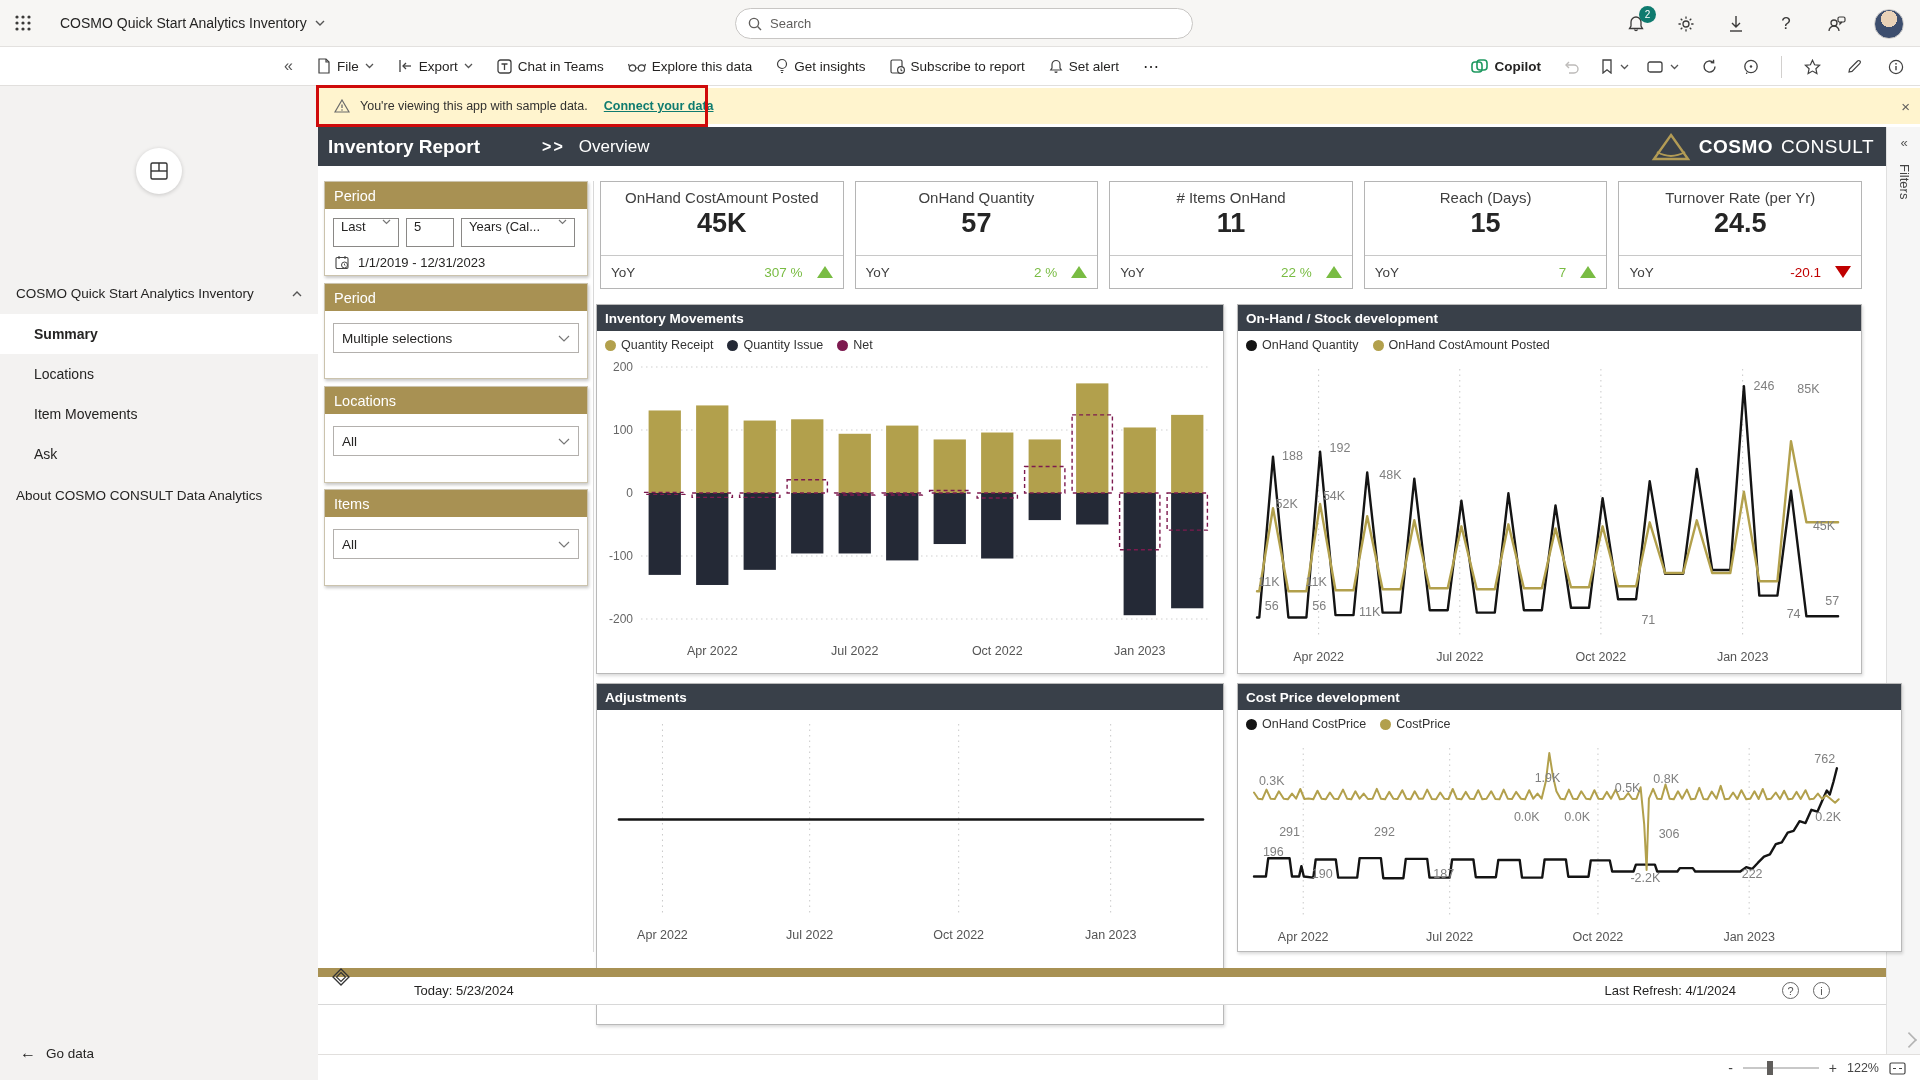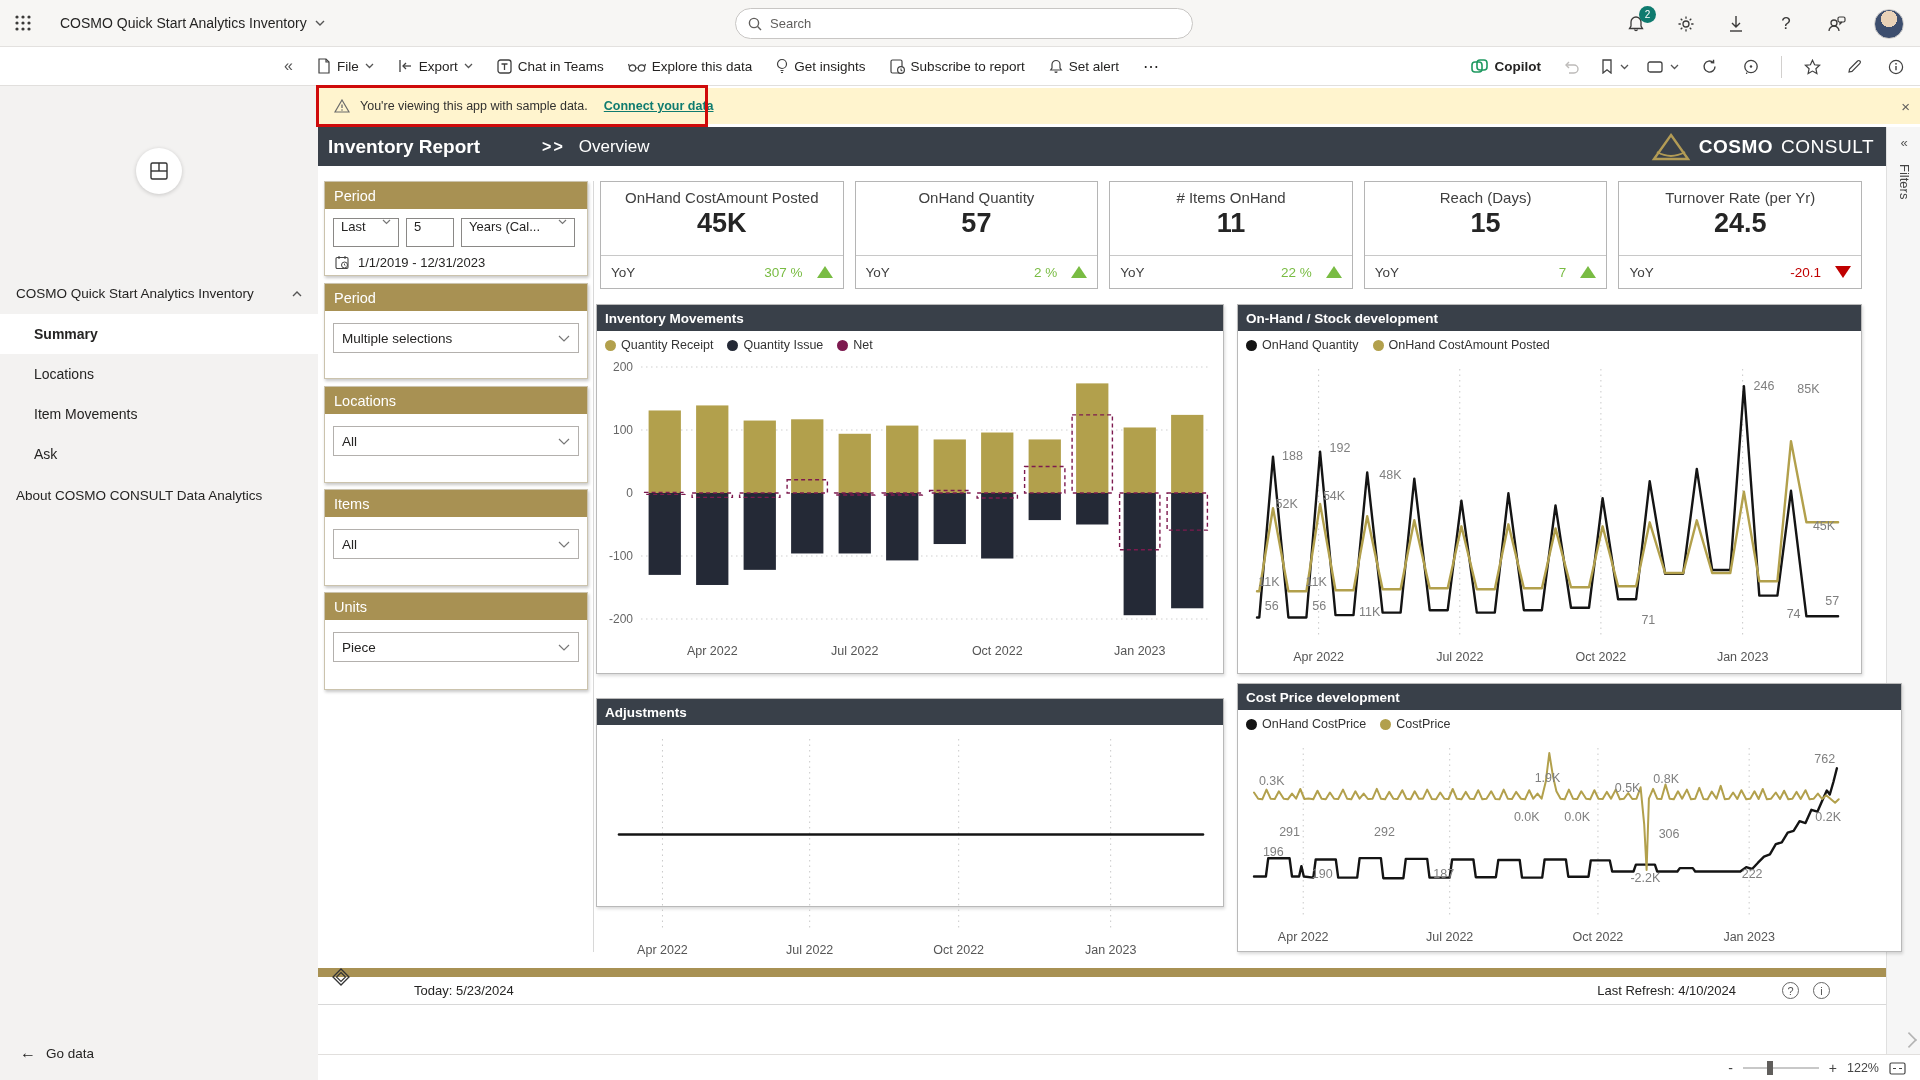--- a/index.html
+++ b/index.html
@@ -482,29 +482,20 @@
   <div class="fbox" style="top:489px;height:97px;">
     <div class="fbox-hd">Items</div>
     <div class="fdd">
       <span>All</span>
       <svg width="12" height="7">
           <polyline points="1,1 6,6 11,1" fill="none" stroke="#777" stroke-width="1.2"></polyline>
         </svg>
     </div>
   </div>
 
-  <div class="fbox" style="top:592px;height:98px;">
-    <div class="fbox-hd">Units</div>
-    <div class="fdd">
-      <span>Piece</span>
-      <svg width="12" height="7">
-          <polyline points="1,1 6,6 11,1" fill="none" stroke="#777" stroke-width="1.2"></polyline>
-        </svg>
-    </div>
-  </div>
 
   <div class="vdivider"></div>
 
   <div class="panel" style="left:596px;top:304px;width:628px;height:370px;">
     <div class="panel-hd">Inventory Movements</div>
     <div class="legend">
       <span class="li">
           <i class="dot" style="background: rgb(178, 160, 76);"></i>
           <span>Quantity Receipt</span>
         </span>
@@ -605,21 +596,21 @@
         <text x="131.635" y="256.56" text-anchor="middle" fill="#7f7f7f" font-size="12.5" font-family="Liberation Sans, sans-serif">11K</text>
         <text x="410.345" y="264.6" text-anchor="middle" fill="#7f7f7f" font-size="12.5" font-family="Liberation Sans, sans-serif">71</text>
         <text x="525.98" y="31.44" text-anchor="middle" fill="#7f7f7f" font-size="12.5" font-family="Liberation Sans, sans-serif">246</text>
         <text x="570.455" y="34.12" text-anchor="middle" fill="#7f7f7f" font-size="12.5" font-family="Liberation Sans, sans-serif">85K</text>
         <text x="597.14" y="170.79999999999998" text-anchor="end" fill="#7f7f7f" font-size="12.5" font-family="Liberation Sans, sans-serif">45K</text>
         <text x="555.63" y="259.24" text-anchor="middle" fill="#7f7f7f" font-size="12.5" font-family="Liberation Sans, sans-serif">74</text>
         <text x="594.175" y="245.84" text-anchor="middle" fill="#7f7f7f" font-size="12.5" font-family="Liberation Sans, sans-serif">57</text>
       </svg>
   </div>
 
-  <div class="panel" style="left:596px;top:698px;width:628px;height:209px;">
+  <div class="panel" style="left:596px;top:683px;width:628px;height:342px;">
     <div class="panel-hd">Adjustments</div>
     <svg class="chart" id="c2" width="626" height="241">
         <line x1="65.468" y1="14" x2="65.468" y2="205" stroke="#c9c9c9" stroke-dasharray="1.5 4"></line>
         <text x="65.468" y="229" text-anchor="middle" fill="#555" font-size="12.5" font-family="Liberation Sans, sans-serif">Apr 2022</text>
         <line x1="212.68" y1="14" x2="212.68" y2="205" stroke="#c9c9c9" stroke-dasharray="1.5 4"></line>
         <text x="212.68" y="229" text-anchor="middle" fill="#555" font-size="12.5" font-family="Liberation Sans, sans-serif">Jul 2022</text>
         <line x1="361.67999999999995" y1="14" x2="361.67999999999995" y2="205" stroke="#c9c9c9" stroke-dasharray="1.5 4"></line>
         <text x="361.67999999999995" y="229" text-anchor="middle" fill="#555" font-size="12.5" font-family="Liberation Sans, sans-serif">Oct 2022</text>
         <line x1="513.66" y1="14" x2="513.66" y2="205" stroke="#c9c9c9" stroke-dasharray="1.5 4"></line>
         <text x="513.66" y="229" text-anchor="middle" fill="#555" font-size="12.5" font-family="Liberation Sans, sans-serif">Jan 2023</text>
@@ -669,21 +660,21 @@
       </svg>
   </div>
 
   <div class="rfoot-gold"></div>
   <div class="rfoot">
     <svg class="rf-diamond" width="18" height="18">
         <path d="M9 1 17 9 9 17 1 9z" fill="none" stroke="#333" stroke-width="1.3"></path>
         <path d="M9 4.5 13.5 9 9 13.5 4.5 9z" fill="none" stroke="#333" stroke-width="1.1"></path>
       </svg>
     <span class="rf-today">Today: 5/23/2024</span>
-    <span class="rf-refresh">Last Refresh: 4/10/2024</span>
+    <span class="rf-refresh">Last Refresh: 4/1/2024</span>
     <div class="rf-icos">
       <span class="circ-ico">?</span>
       <span class="circ-ico">i</span>
     </div>
   </div>
 
   <div class="statusbar">
     <div class="zoomctl">
       <span class="minus">-</span>
       <div class="ztrack">

